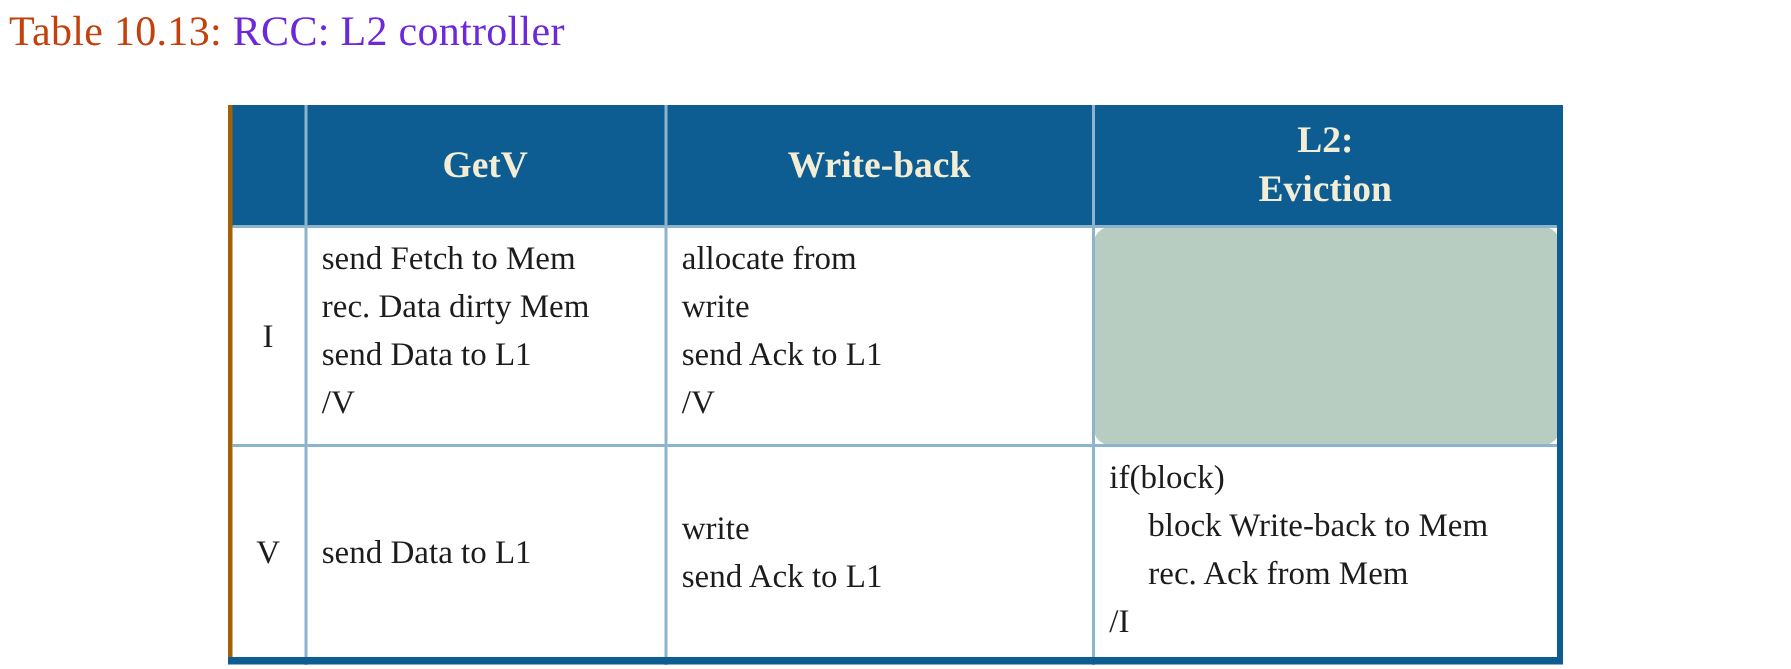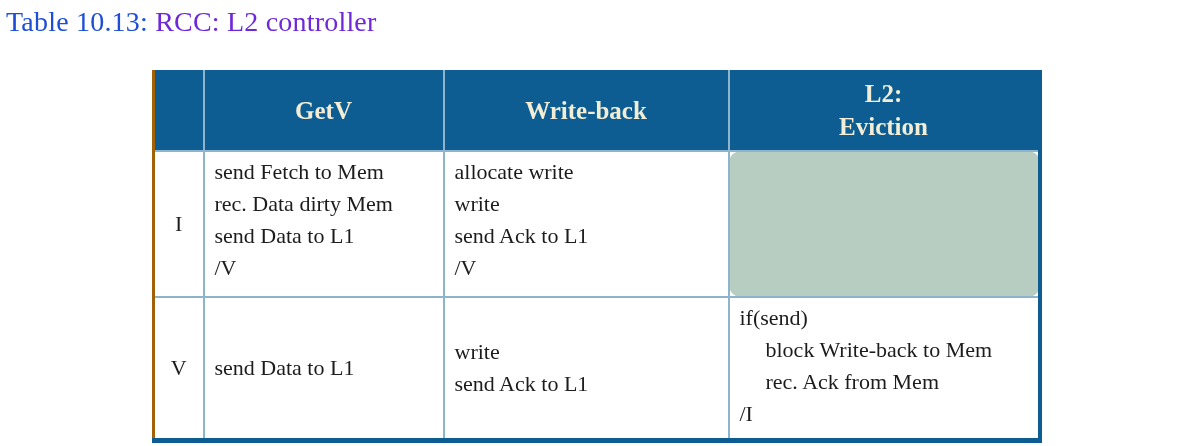--- a/index.html
+++ b/index.html
@@ -16,21 +16,21 @@
     overflow: hidden;
   }
   .caption {
     position: absolute;
     left: 6px;
     top: 6px;
     font-size: 28px;
     letter-spacing: 0.2px;
     white-space: nowrap;
   }
-  .caption .cap-label { color: #1d4ed8; }
+  .caption .cap-label { color: #c2410c; }
   .caption .cap-text  { color: #6d28d9; }
 
   table.rcc {
     position: absolute;
     left: 152px;
     top: 70px;
     width: 886px;
     border-collapse: collapse;
     table-layout: fixed;
     border-left: 3px solid #a16207;
@@ -102,38 +102,38 @@
     <tbody>
       <tr class="row-i">
         <td class="state">I</td>
         <td>
           <div>send Fetch to Mem</div>
           <div>rec. Data dirty Mem</div>
           <div>send Data to L1</div>
           <div>/V</div>
         </td>
         <td>
-          <div>allocate write</div>
+          <div>allocate from</div>
           <div>write</div>
           <div>send Ack to L1</div>
           <div>/V</div>
         </td>
         <td class="green"></td>
       </tr>
       <tr class="row-v">
         <td class="state">V</td>
         <td class="center">
           <div>send Data to L1</div>
         </td>
         <td class="center">
           <div>write</div>
           <div>send Ack to L1</div>
         </td>
         <td>
-          <div>if(send)</div>
+          <div>if(block)</div>
           <div class="indent">block Write-back to Mem</div>
           <div class="indent">rec. Ack from Mem</div>
           <div>/I</div>
         </td>
       </tr>
     </tbody>
   </table>
 
 </div>
 

